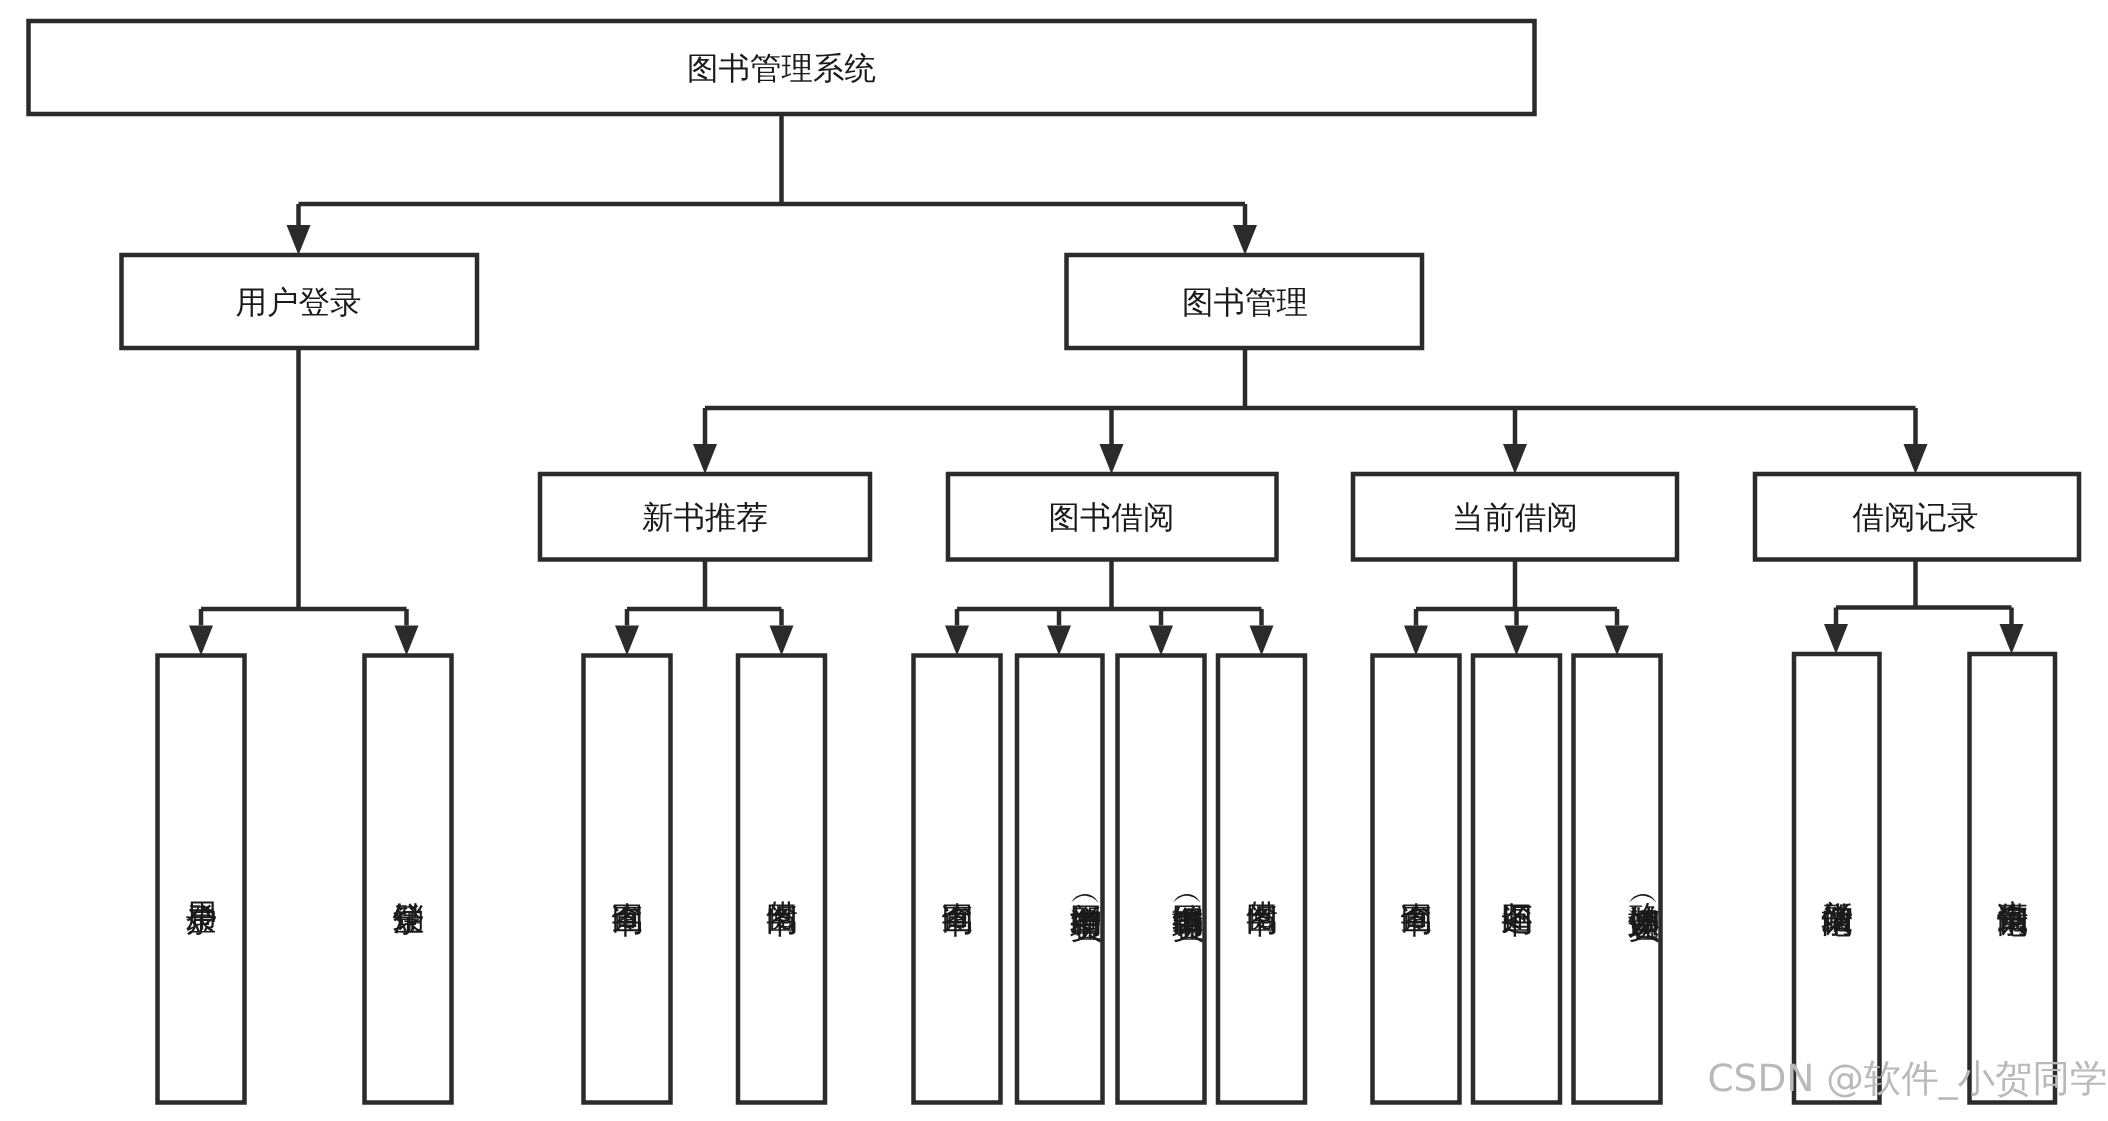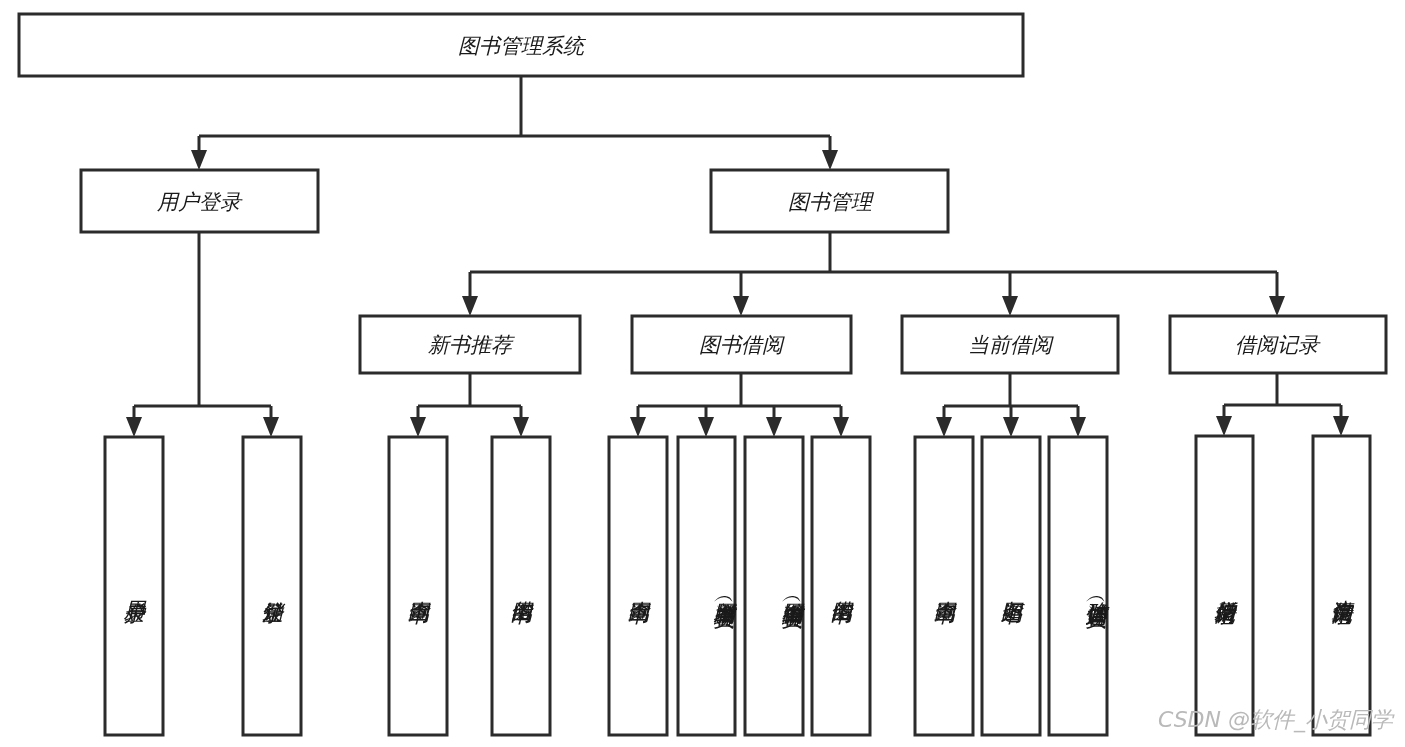--- a/index.html
+++ b/index.html
@@ -11,21 +11,20 @@
     width: 1405px;
     height: 747px;
     font-family: "DejaVu Sans", "Liberation Sans", sans-serif;
     overflow: hidden;
   }
   #diagram-root {
     position: relative;
     width: 1405px;
     height: 739px;
     background: #ffffff;
-    font-style: italic;
   }
   svg.diagram {
     position: absolute;
     top: 0; left: 0;
     width: 1405px;
     height: 747px;
   }
   .node-box {
     fill: #ffffff;
     stroke: #2b2b2b;
@@ -58,24 +57,24 @@
     font-family: "DejaVu Sans", "Liberation Sans", sans-serif;
     font-size: 21px;
     line-height: 1.08;
     color: #1a1a1a;
     letter-spacing: 1px;
     white-space: nowrap;
     pointer-events: none;
   }
   .watermark {
     position: absolute;
-    right: 12px;
+    right: 0;
     bottom: 4px;
     font-family: "DejaVu Sans", "Liberation Sans", sans-serif;
-    font-size: 22px;
+    font-size: 25px;
     color: #b9b9b9;
     white-space: nowrap;
     user-select: none;
     margin-left: 21px;
   }
 </style>
 </head>
 <body>
 
 <div id="diagram-root">

